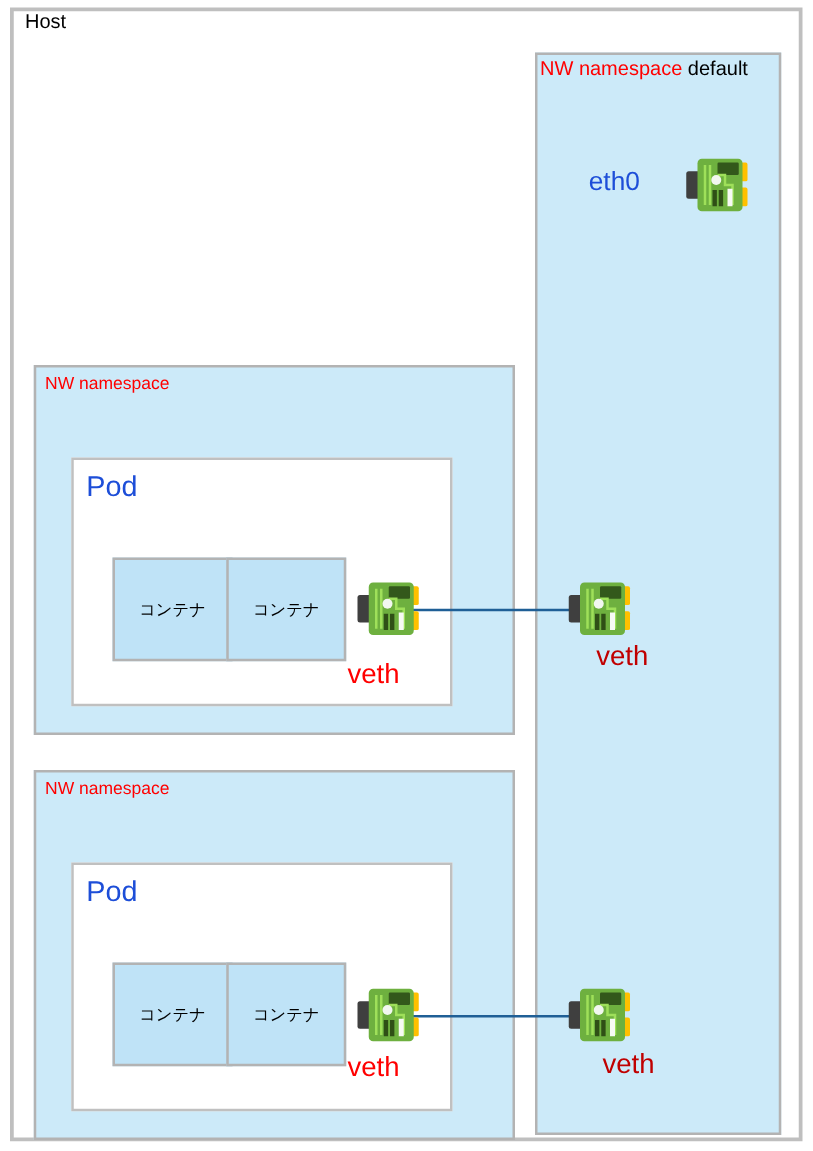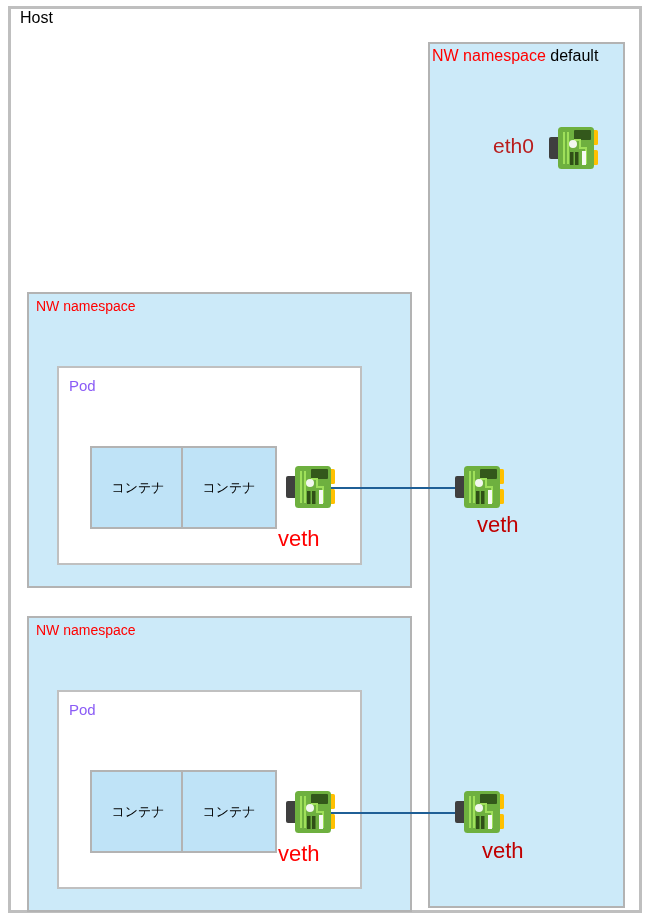--- a/index.html
+++ b/index.html
@@ -57,24 +57,24 @@
     font-size: 16px;
     line-height: 1;
     white-space: nowrap;
   }
   .ns-red { color: #ff0000; }
   .ns-black { color: #000000; }
 
   
   .eth0-label {
     position: absolute;
-    left: 493px;
+    left: 471px;
     top: 135px;
     font-size: 21px;
-    color: #b91c1c;
+    color: #1d4ed8;
     line-height: 1;
     white-space: nowrap;
   }
 
   
   .bridge-box {
     position: absolute;
     left: 195px;
     top: 203px;
     width: 283px;
@@ -122,22 +122,22 @@
     width: 305px;
     height: 199px;
     background: #ffffff;
     border: 2px solid #c0c0c0;
     box-sizing: border-box;
   }
   .pod-label {
     position: absolute;
     left: 10px;
     top: 10px;
-    font-size: 15px;
-    color: #8b5cf6;
+    font-size: 23px;
+    color: #1d4ed8;
     line-height: 1;
     white-space: nowrap;
   }
 
   
   .container-box {
     position: absolute;
     top: 78px;
     width: 96px;
     height: 83px;

